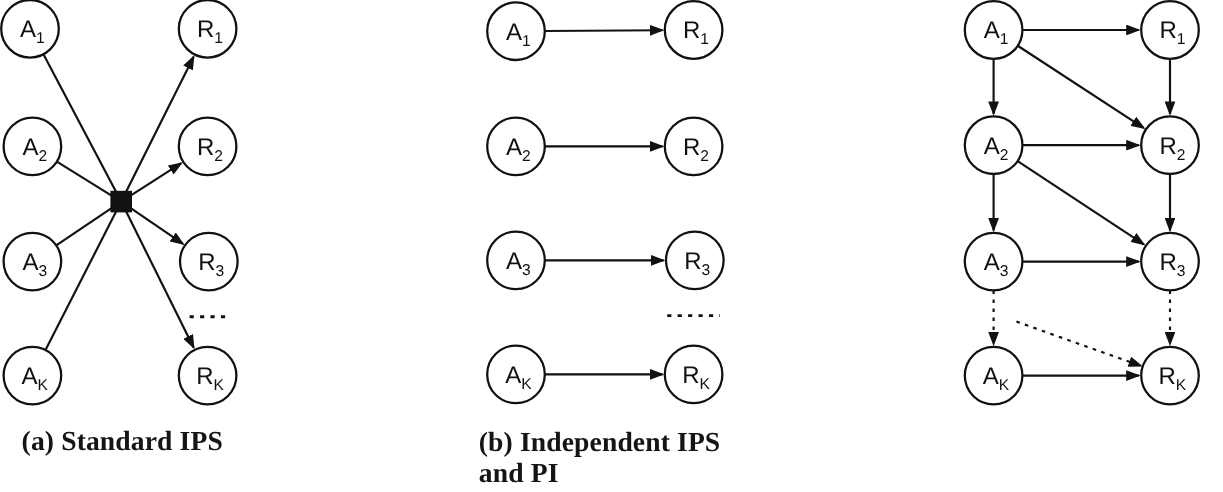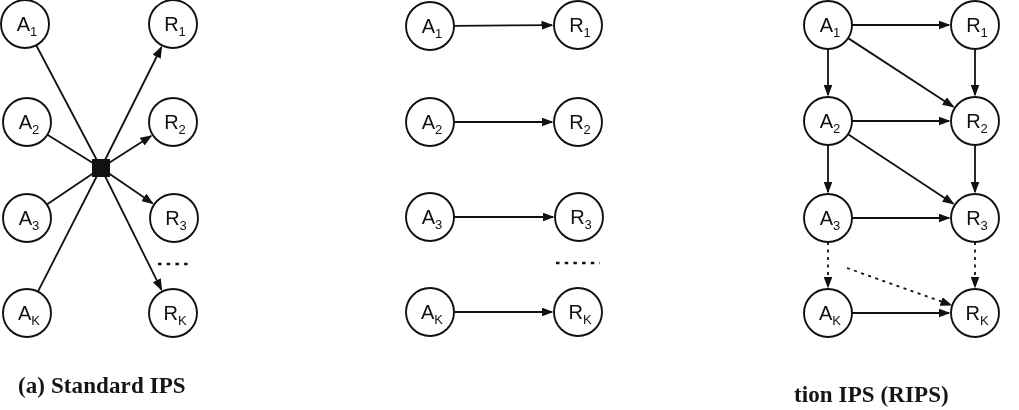--- a/index.html
+++ b/index.html
@@ -14,21 +14,21 @@
   .caption{
     position:absolute;
     font-family:"Liberation Serif", serif;
     font-weight:700;
     font-size:23px;
     line-height:25.5px;
     color:#151515;
     letter-spacing:0.1px;
     white-space:nowrap;
   }
-  .caption-a{left:18px;top:373px;text-align:center;}
+  .caption-a{left:18px;top:355px;text-align:center;}
   .caption-b{left:399px;top:356px;}
   .caption-c{left:794px;top:356px;}
   .caption-c .line1{word-spacing:13px;}
 </style>
 </head>
 <body>
 
 <div id="screen">
 
   <svg id="graphs" width="1019" height="348" viewBox="0 0 1019 348">
@@ -166,19 +166,22 @@
           <circle cx="975" cy="313" r="24" fill="#ffffff" stroke="#111111" stroke-width="1.9"></circle>
           <text x="977" y="320" text-anchor="middle" fill="#111111" font-size="20" font-family="&quot;Liberation Sans&quot;, sans-serif"><tspan>R</tspan><tspan dy="5" font-size="13">K</tspan></text>
         </g>
       </g>
     </svg>
 
   <div class="caption caption-a">
     <span class="line1">(a) Standard IPS</span>
   </div>
 
+  <div class="caption caption-b">
+    <span class="line1">(b) Independent IPS</span><br>
+    <span class="line2">and PI</span>
+  </div>
 
   <div class="caption caption-c">
     <br>
-    <span class="line2">tion IPS (RIPS)</span>
   </div>
 
 </div>
 
 </body></html>

